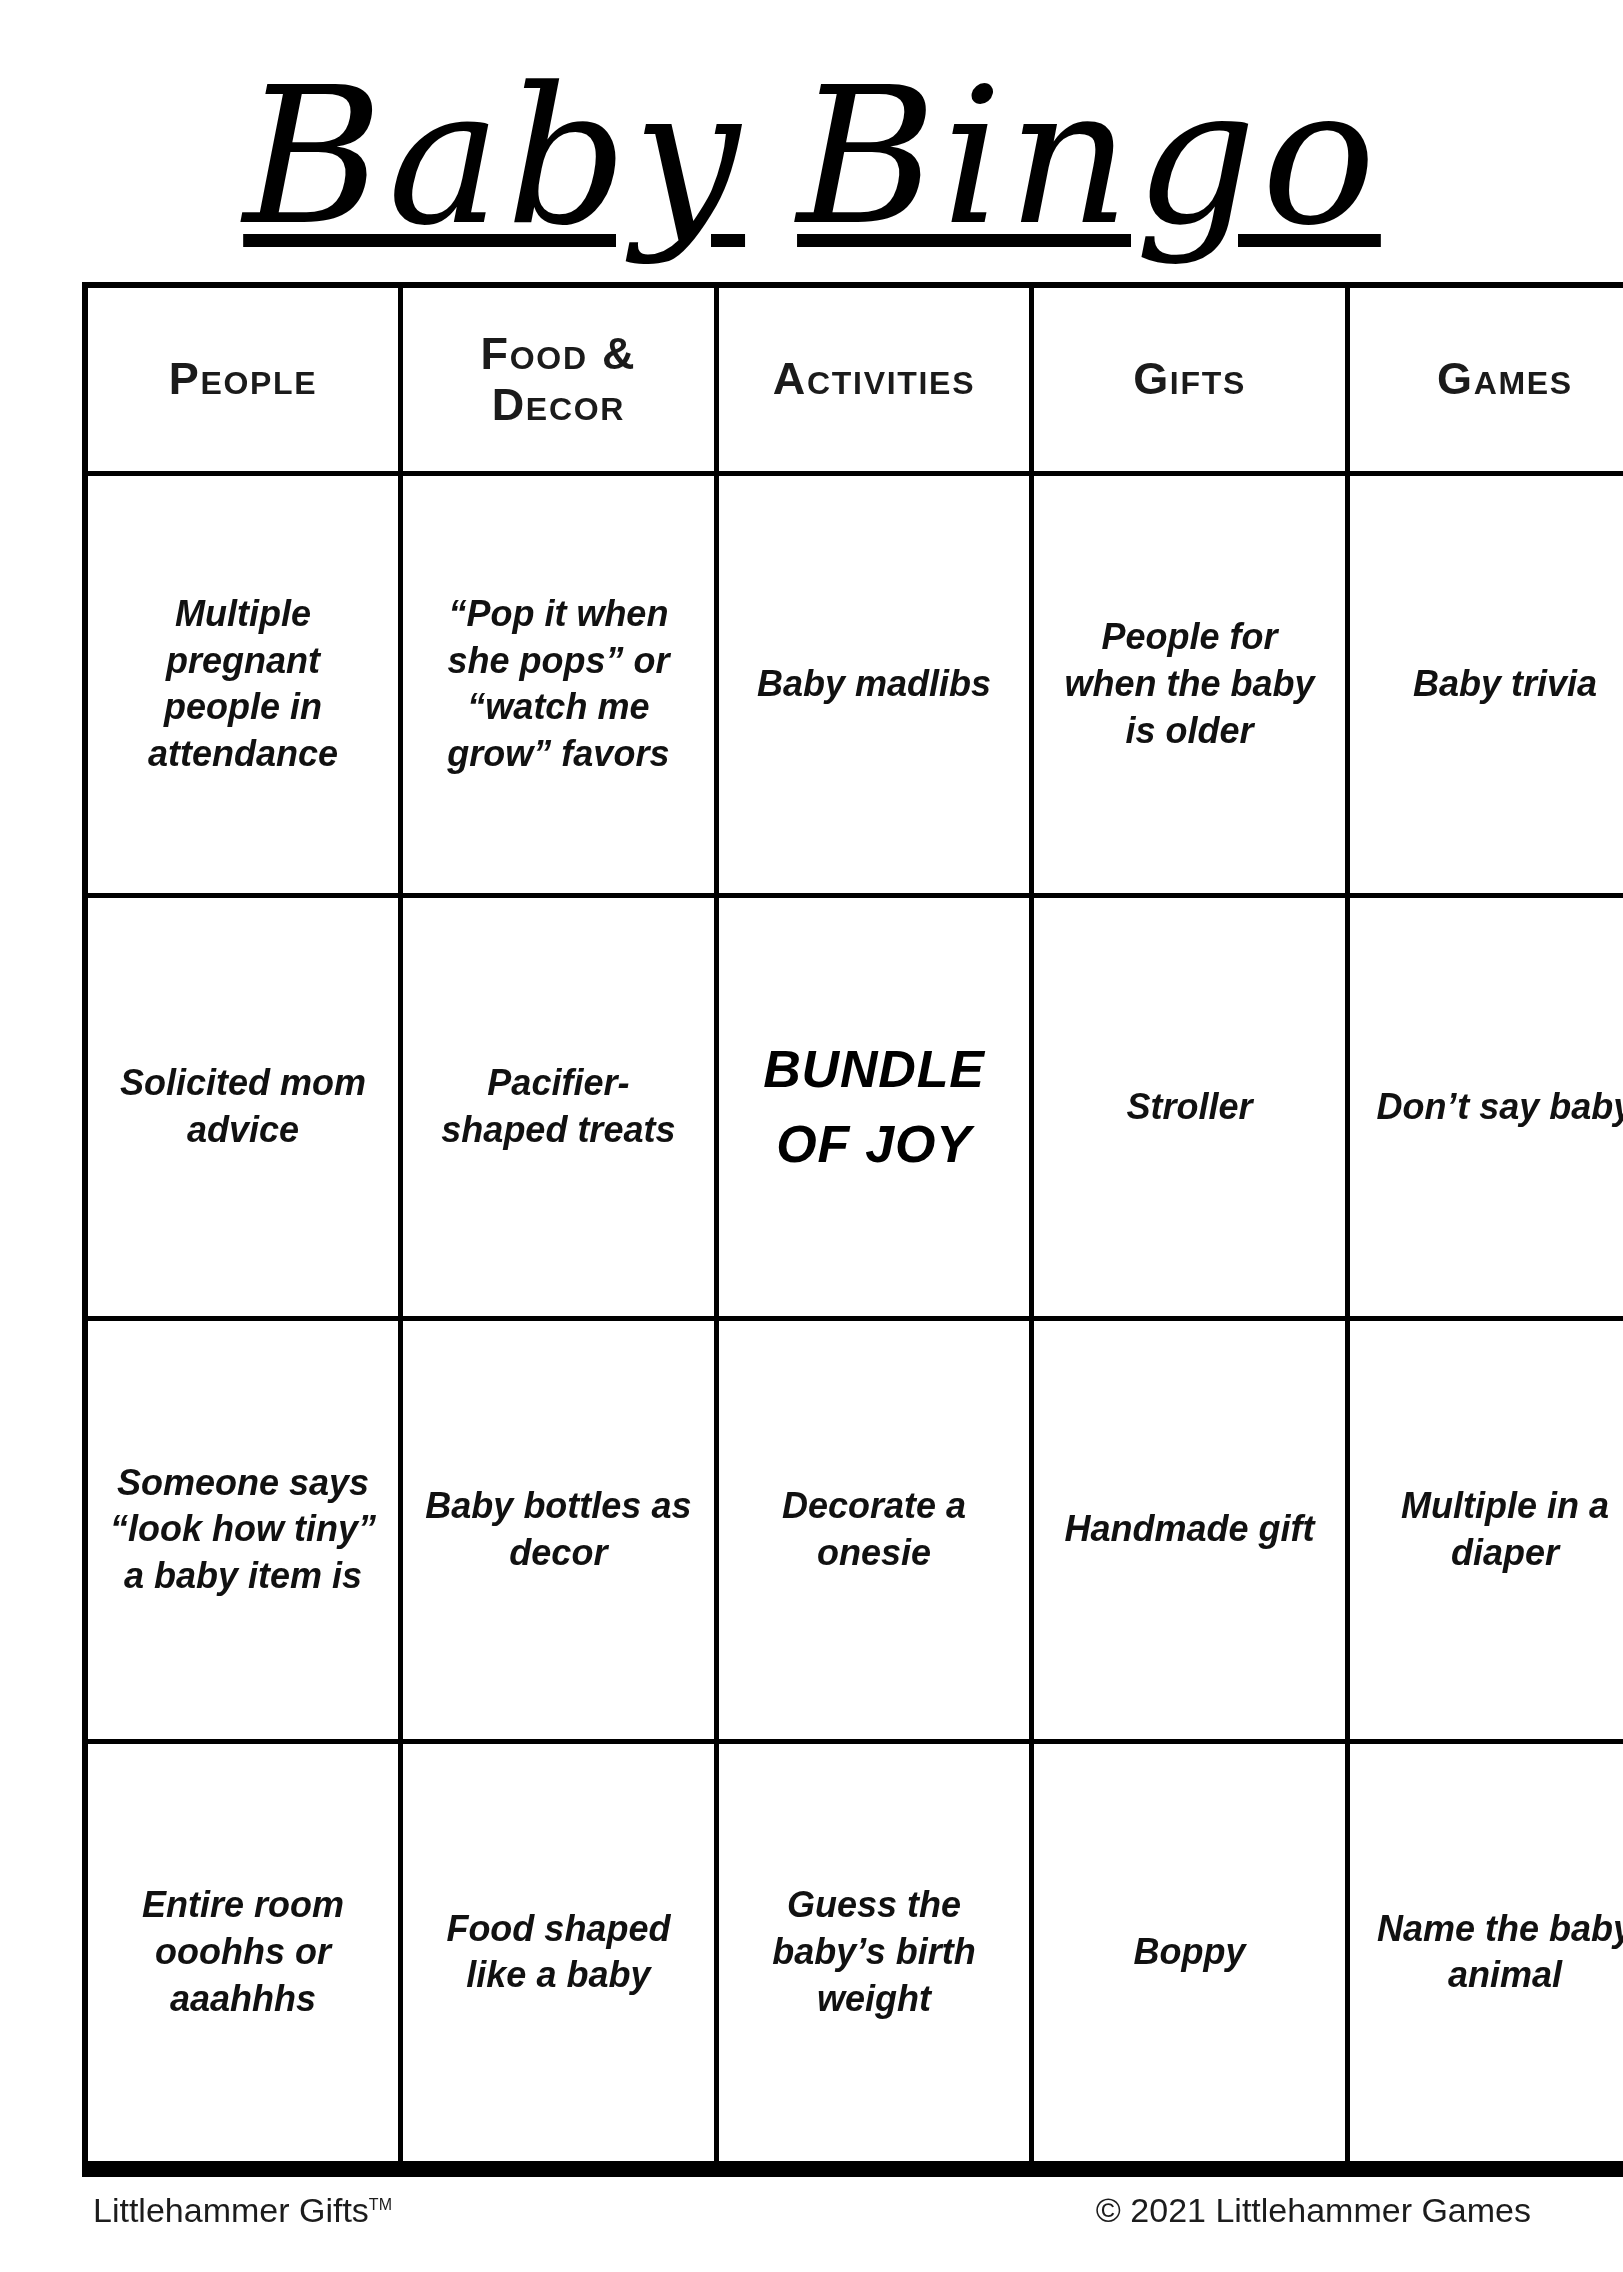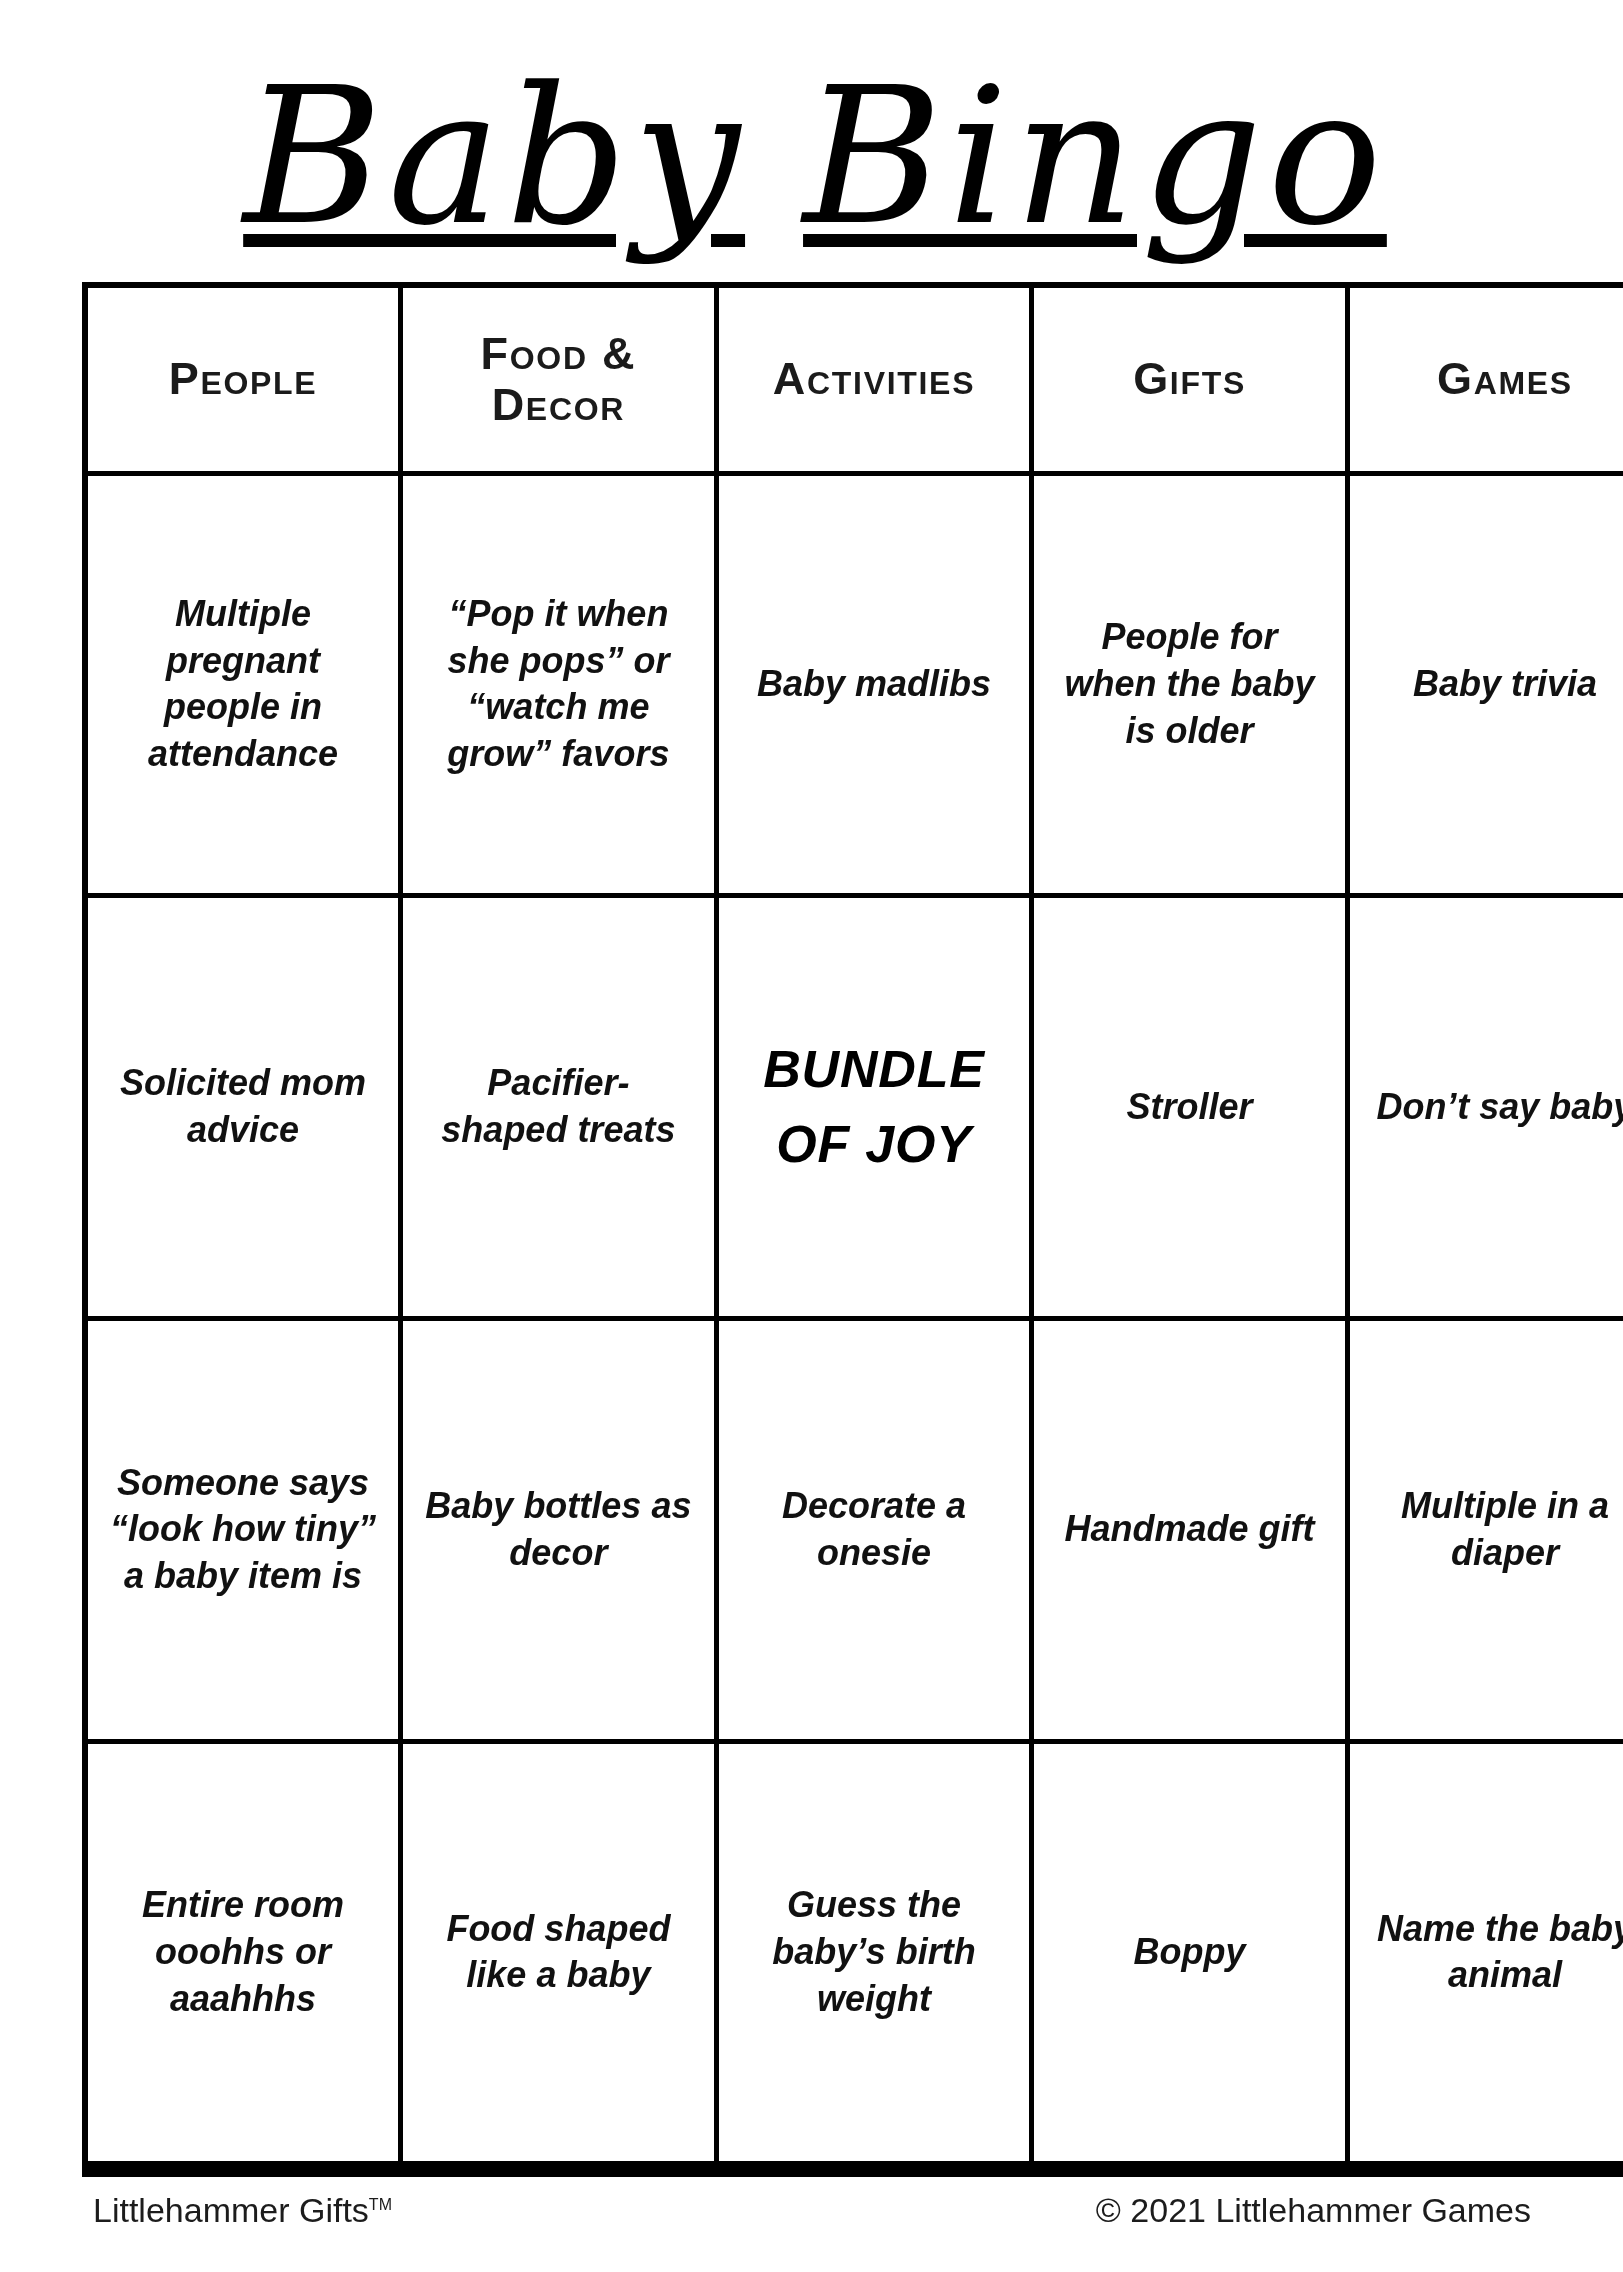--- a/index.html
+++ b/index.html
@@ -31,21 +31,20 @@
     letter-spacing: 5px;
     white-space: nowrap;
     z-index: 3;
     pointer-events: none;
     color: #000000;
   }
   .script-word {
     text-decoration: underline;
     text-decoration-thickness: 12.5px;
     text-underline-offset: 11.7px;
-    margin-left: 6px;
   }
   .title-gap {
     display: inline-block;
     width: 52px;
   }
 
   
   .bingo-table {
     position: absolute;
     left: 82px;

